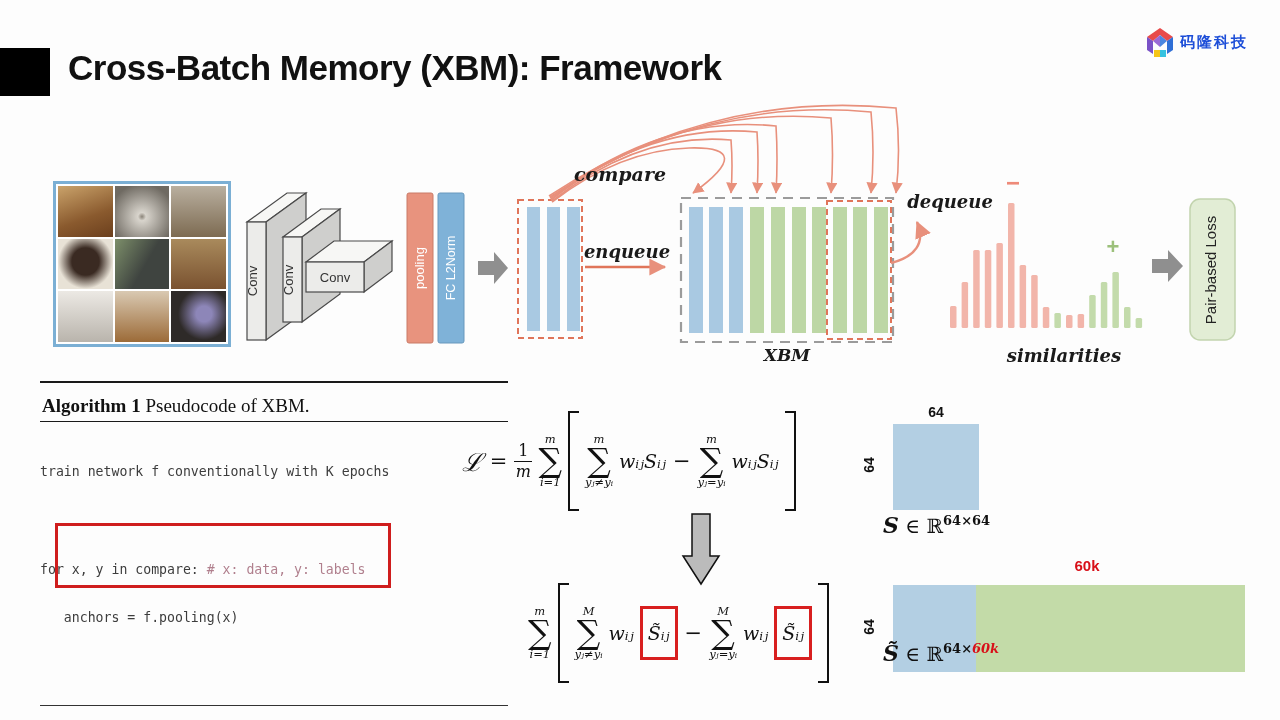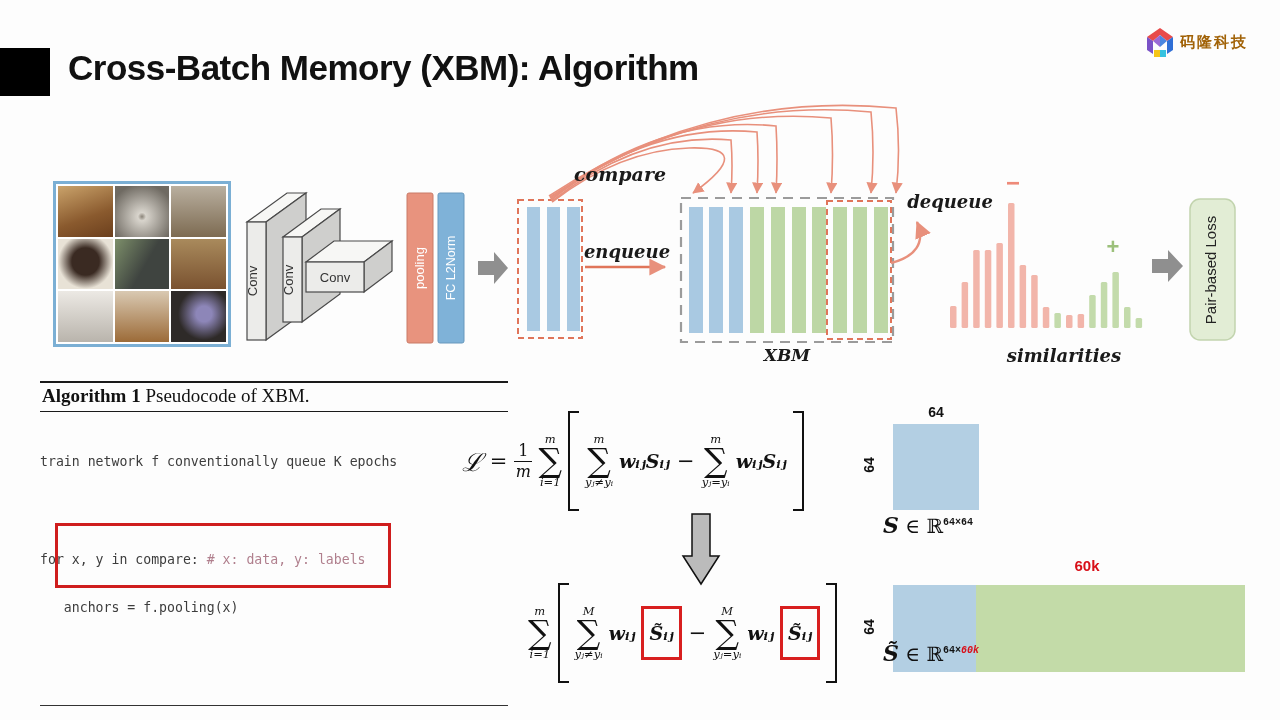--- a/index.html
+++ b/index.html
@@ -5,72 +5,72 @@
   html,body{margin:0;padding:0;background:#fff;}
   #slide{position:relative;width:1280px;height:720px;background:#fdfdfd;overflow:hidden;
          font-family:"Liberation Sans",sans-serif;}
   #overlay-svg{position:absolute;left:0;top:0;width:1280px;height:720px;pointer-events:none;}
 
   
   .title-block{position:absolute;left:0;top:48px;width:50px;height:48px;background:#000;}
   .page-title{position:absolute;left:68px;top:48px;font-size:35px;font-weight:bold;color:#111;
               letter-spacing:-0.5px;font-family:"Liberation Sans",sans-serif;}
   .logo{position:absolute;left:1143px;top:24px;width:130px;height:40px;}
-  .logo-text{position:absolute;left:1180px;top:33px;font-size:15px;font-weight:bold;color:#a16207;letter-spacing:2px;}
+  .logo-text{position:absolute;left:1180px;top:33px;font-size:15px;font-weight:bold;color:#1d4ed8;letter-spacing:2px;}
 
   
   .minibatch{position:absolute;left:53px;top:181px;width:168px;height:156px;border:3px solid #7bafd4;
              background:#fff;display:grid;grid-template-columns:repeat(3,1fr);grid-template-rows:repeat(3,1fr);gap:2px;padding:2px;}
   .mb-tile{width:100%;height:100%;}
 
   
   .algo{position:absolute;left:40px;top:381px;width:468px;}
   .algo-rule-top{border-top:2.5px solid #1a1a1a;}
-  .algo-head{font-family:"Liberation Serif",serif;font-size:19px;color:#111;padding:2px 2px 4px 2px;
+  .algo-head{font-family:"Liberation Serif",serif;font-size:19px;color:#111;padding:12px 2px 4px 2px;
              border-bottom:1.5px solid #1a1a1a;}
   .algo-head b{font-weight:bold;}
   .algo-code{margin-top:10px;font-family:"DejaVu Sans Mono","Liberation Mono",monospace;
              font-size:13.2px;line-height:16.2px;color:#3d3d3d;white-space:pre;}
   .algo-code .cm{color:#b07f8d;text-align:right;}
   .algo-rule-bottom{position:absolute;left:40px;top:705px;width:468px;border-top:1.5px solid #333;}
   .red-box{position:absolute;left:55px;top:523px;width:330px;height:59px;border:3px solid #cf1d1d;}
 
   
   .math{position:absolute;display:flex;align-items:center;font-family:"DejaVu Serif","Liberation Serif",serif;
         color:#111;gap:6px;}
-  .mvar{font-style:italic;font-size:19px;font-weight:bold;}
+  .mvar{font-style:italic;font-size:19px;font-weight:normal;}
   .mop{font-size:21px;padding:0 1px;}
   .lhs{font-size:25px;font-style:italic;}
   .frac{display:inline-flex;flex-direction:column;align-items:center;line-height:1;}
   .frac .fn{font-size:16px;}
   .frac .fbar{width:18px;border-top:1.6px solid #111;margin:2px 0;}
   .frac .fd{font-size:16px;font-style:italic;}
   .sum{display:inline-flex;flex-direction:column;align-items:center;line-height:1;}
   .sum .slim{font-size:11.5px;font-style:italic;white-space:nowrap;}
   .sum .ssig{font-size:33px;line-height:0.95;font-style:normal;}
   .lb,.rb{height:96px;width:9px;}
   .lb{border-left:2.5px solid #111;border-top:2.5px solid #111;border-bottom:2.5px solid #111;}
   .rb{border-right:2.5px solid #111;border-top:2.5px solid #111;border-bottom:2.5px solid #111;}
   .redterm{border:3px solid #d81f1f;padding:13px 5px;}
 
   
   .mat-eq{position:absolute;font-family:"DejaVu Serif","Liberation Serif",serif;color:#111;font-size:20px;}
   .mat-eq .mname{font-style:italic;font-weight:bold;font-size:22px;}
-  .mat-eq sup{font-weight:bold;font-size:10px;font-family:Liberation Mono, monospace;}
+  .mat-eq sup{font-weight:bold;font-size:13px;}
   .red{color:#d81019;}
   .label-60k{position:absolute;left:1055px;top:557px;width:64px;text-align:center;
              font-size:15px;font-weight:bold;color:#d81019;}
 </style>
 </head>
 <body>
 
 <div id="slide">
 
   <div class="title-block"></div>
-  <div class="page-title">Cross-Batch Memory (XBM): Algorithm</div>
+  <div class="page-title">Cross-Batch Memory (XBM): Framework</div>
   <div class="logo">
     <svg width="130" height="40" viewBox="0 0 130 40">
       <path d="M4,13 L17,4 L30,13 L24,17 L17,11 L10,17 Z" fill="#e84a4a"></path>
       <polygon points="4,13 10,17 10,30 4,26" fill="#7a52c7"></polygon>
       <polygon points="30,13 24,17 24,30 30,26" fill="#2f6fd6"></polygon>
       <polygon points="10,17 17,11 17,23" fill="#9a6ad6"></polygon>
       <polygon points="24,17 17,11 17,23" fill="#4a86e0"></polygon>
       <rect x="11" y="26" width="6" height="7" fill="#f5c518"></rect>
       <rect x="17" y="26" width="6" height="7" fill="#35c2e0"></rect>
     </svg>
@@ -197,21 +197,21 @@
     </g>
     <text x="872" y="633" transform="rotate(-90 870 629)" text-anchor="middle" font-size="14" font-weight="bold" fill="#111" font-family="Liberation Sans, sans-serif">64</text>
   </svg>
 
   <div class="label-60k">60k</div>
 
   <div class="algo">
     <div class="algo-rule-top"></div>
     <div class="algo-head"><b>Algorithm 1</b><span> Pseudocode of XBM.</span></div>
     <div class="algo-code">
-      <div><span>train network f conventionally queue K epochs</span><span class="cm"></span></div>
+      <div><span>train network f conventionally with K epochs</span><span class="cm"></span></div>
       <div><span> </span></div>
       <div><span>for x, y in compare: </span><span class="cm"># x: data, y: labels</span></div>
       <div><span>   anchors = f.pooling(x)</span></div>
       <div><span> </span></div>
       
       
       
       
       
       

